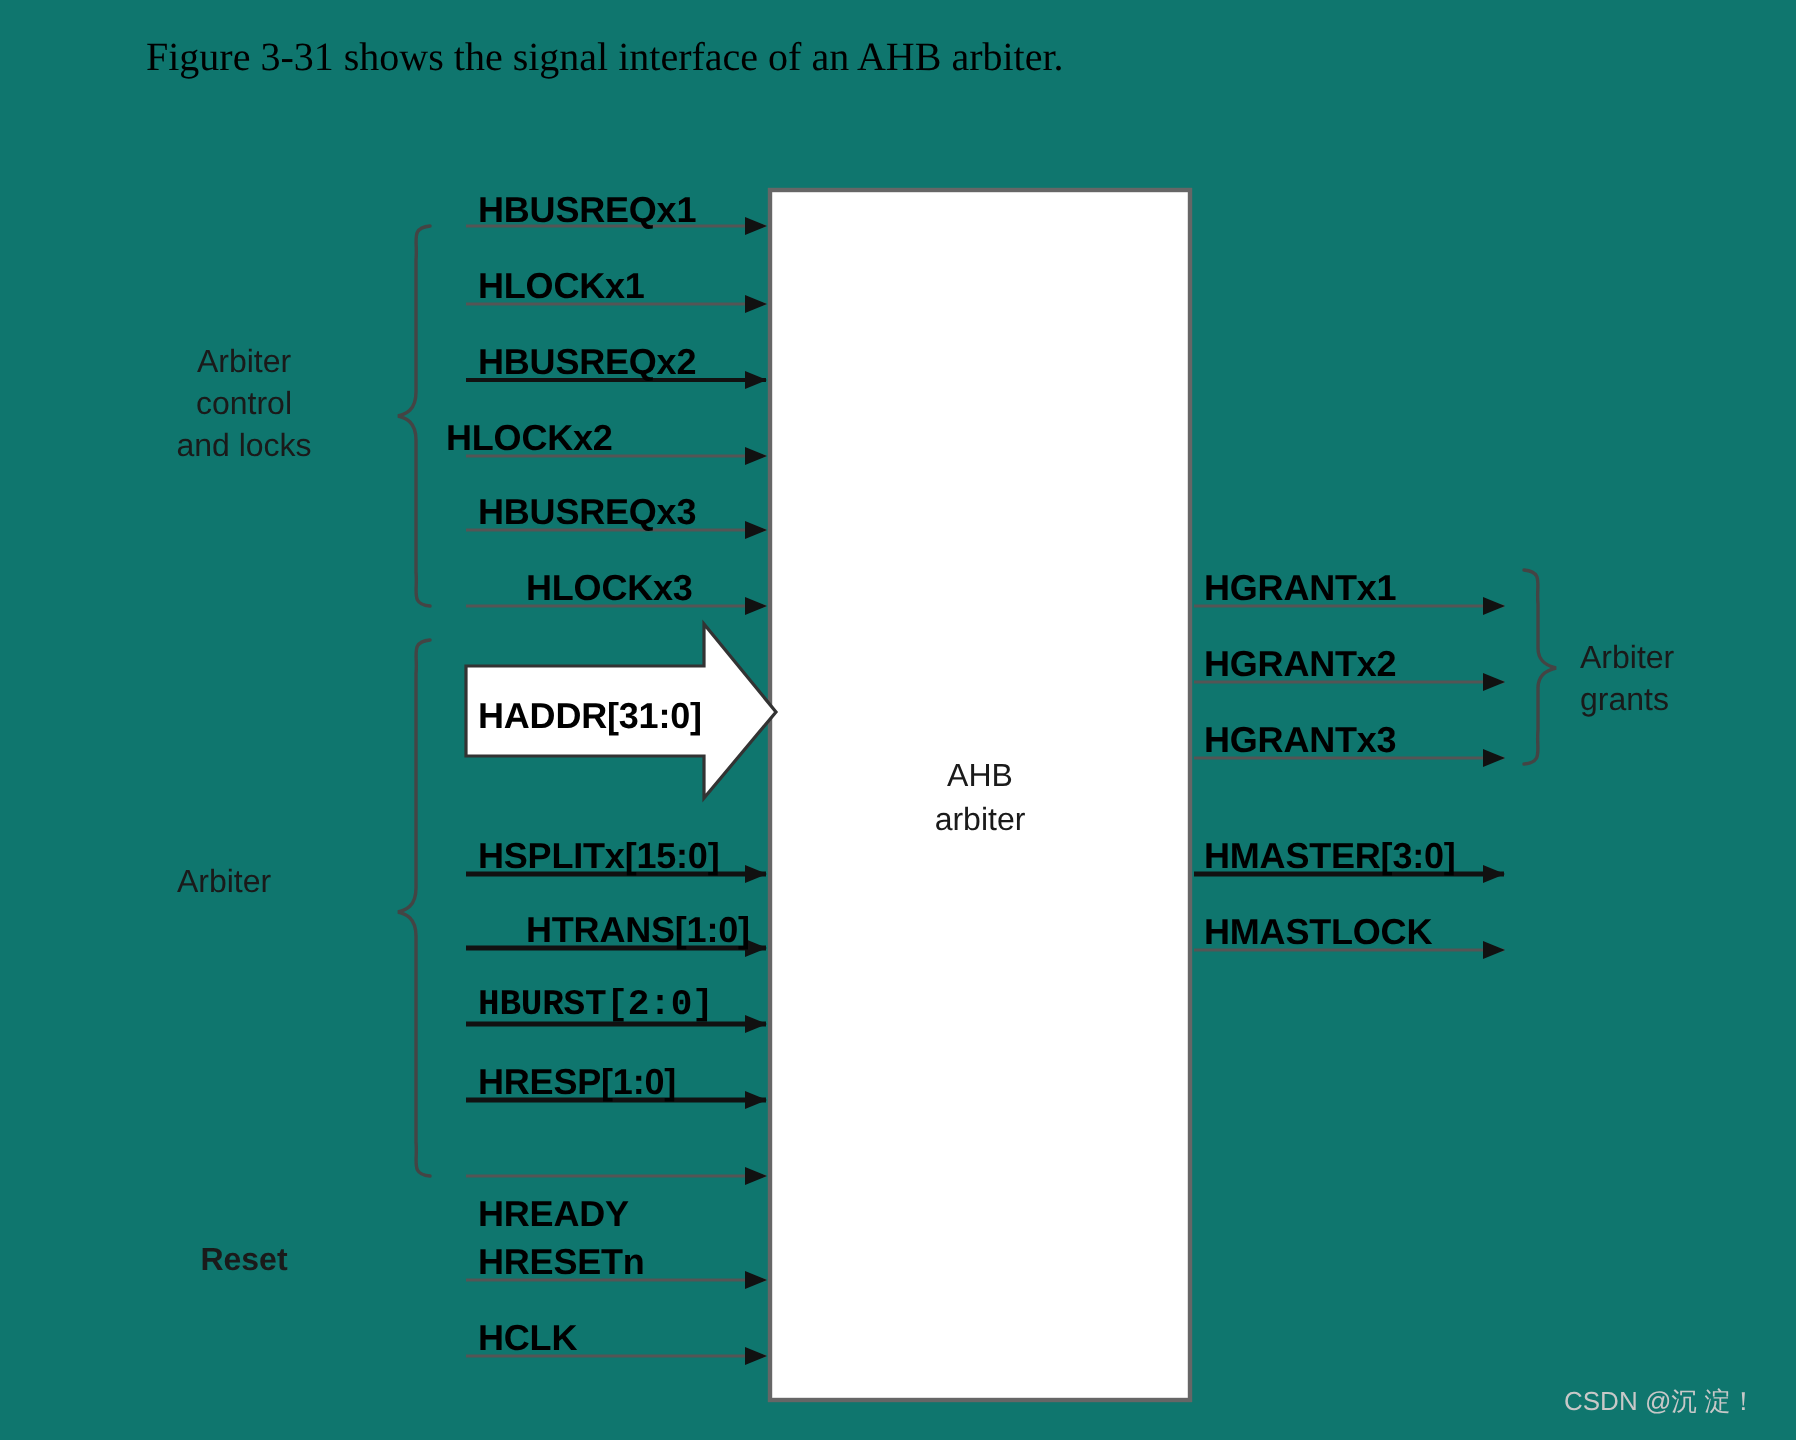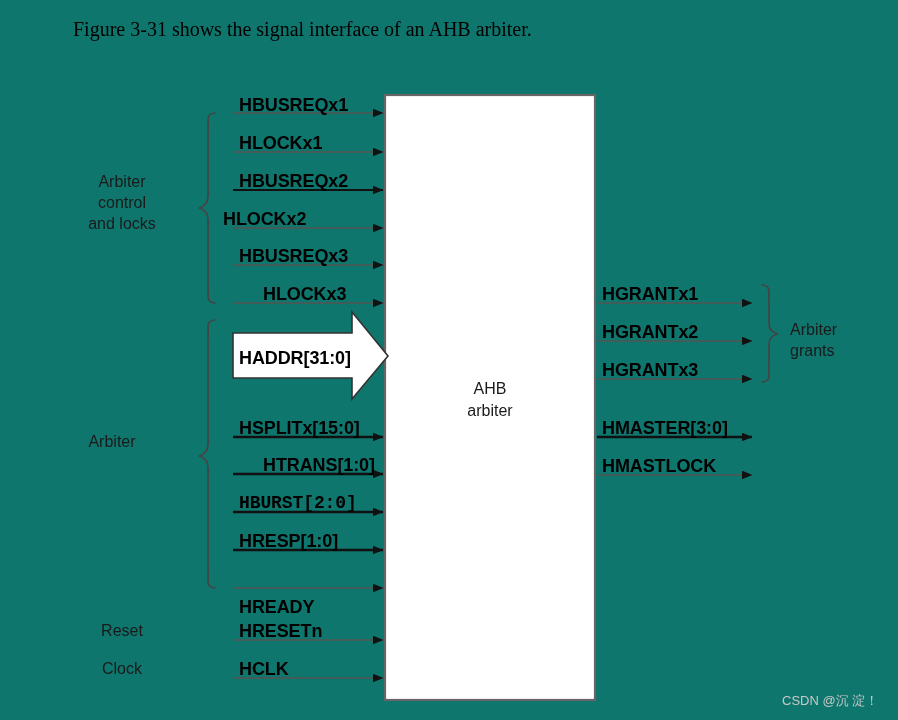--- a/index.html
+++ b/index.html
@@ -141,22 +141,21 @@
 
   <div class="group-label" style="left:12px; top:431px; width:200px;">
     <div>Arbiter</div>
   </div>
 
   <div class="group-label" style="left:790px; top:319px; width:110px; text-align:left;">
     <div>Arbiter</div>
     <div>grants</div>
   </div>
 
-  <div class="group-label" style="left:52px; top:620px; width:140px;">Reset</div>
-  <div class="group-label" style="left:52px; top:658px; width:140px;">Clock</div>
+  <div class="group-label" style="left:52px; top:620px; width:140px;font-weight:bold;">Reset</div>
 
   <div class="sig-label" style="left:239px; top:95px;">HBUSREQx1</div>
   <div class="sig-label" style="left:239px; top:133px;">HLOCKx1</div>
   <div class="sig-label" style="left:239px; top:171px;">HBUSREQx2</div>
   <div class="sig-label" style="left:223px; top:209px;">HLOCKx2</div>
   <div class="sig-label" style="left:239px; top:246px;">HBUSREQx3</div>
   <div class="sig-label" style="left:239px; top:284px;margin-left:24px;">HLOCKx3</div>
 
   <div class="sig-label" style="left:239px; top:348px;text-align:right;">HADDR[31:0]</div>
 

